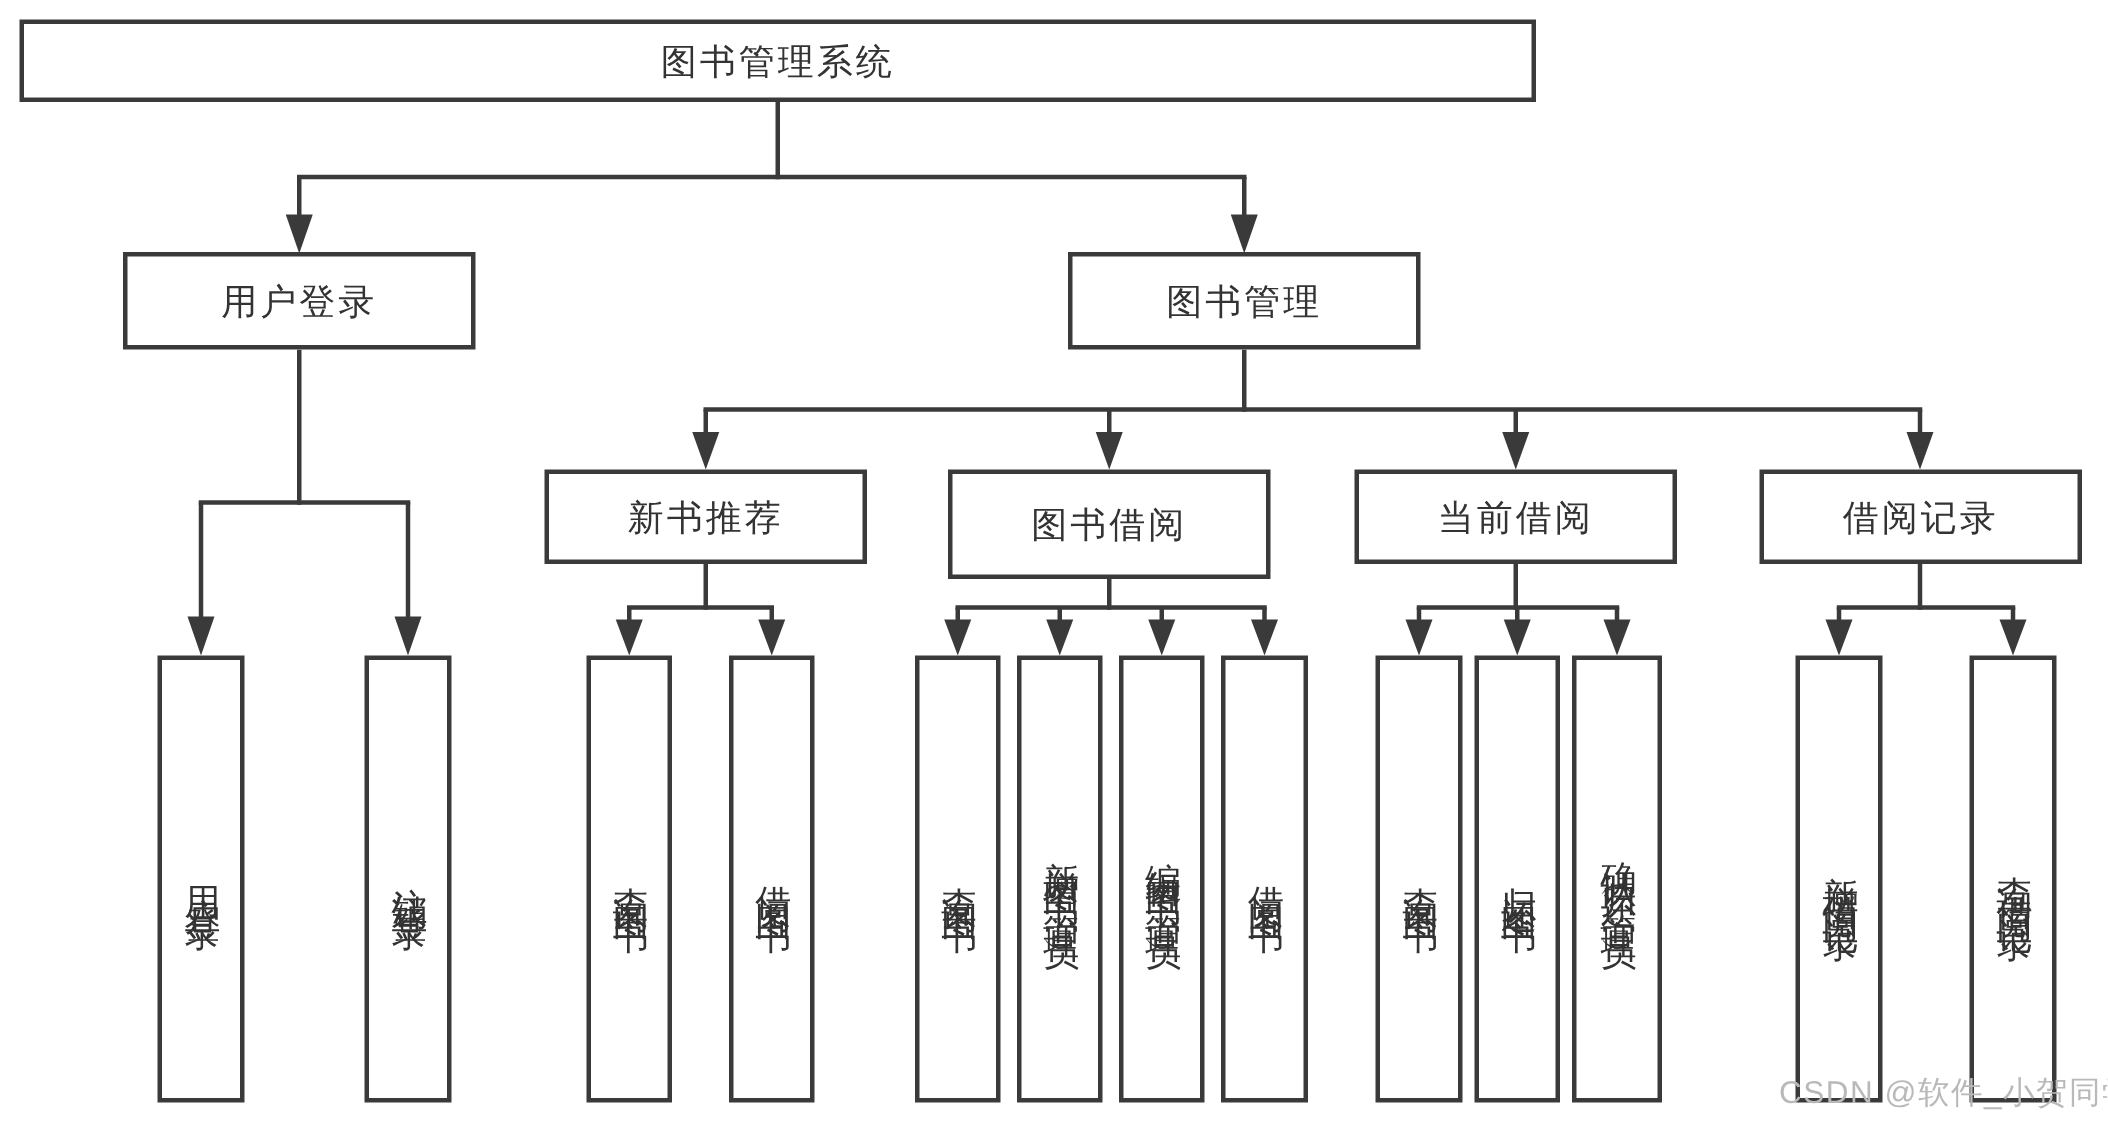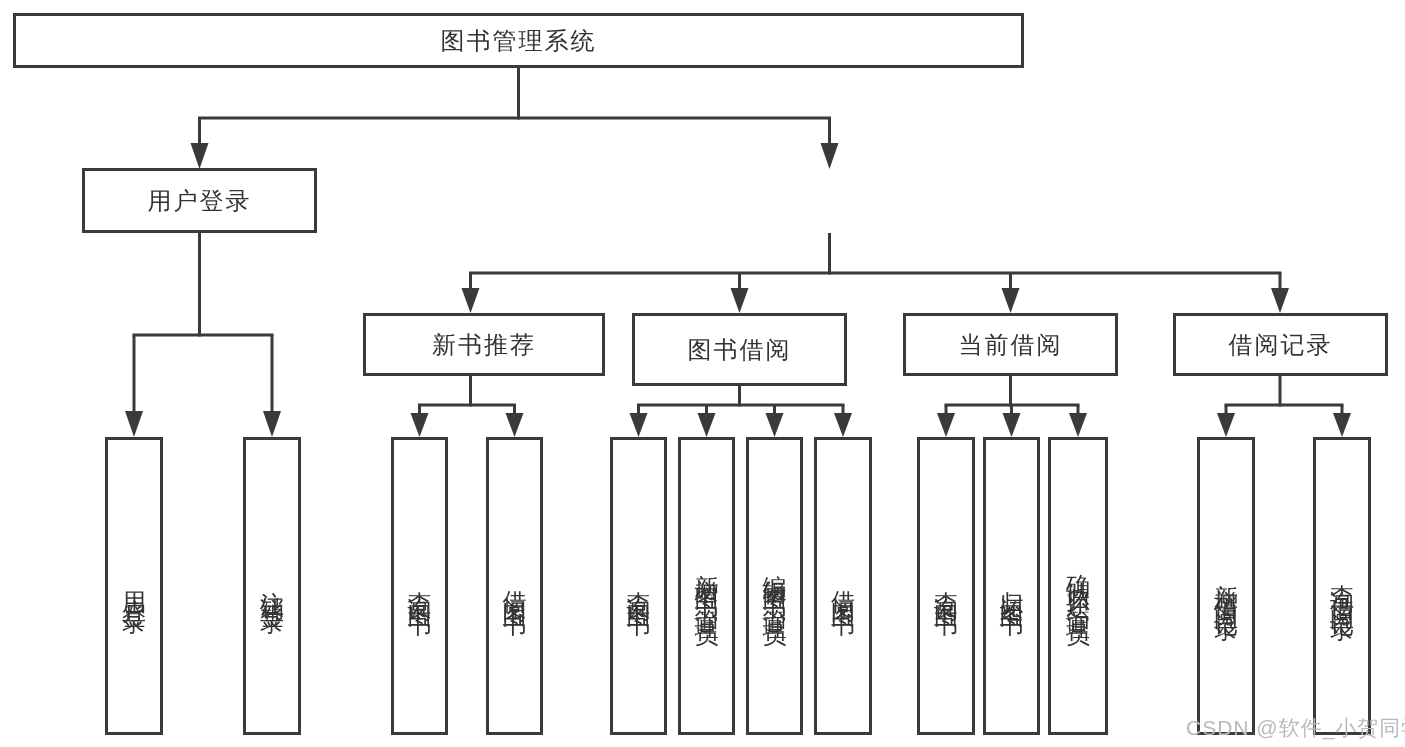--- a/index.html
+++ b/index.html
@@ -131,22 +131,23 @@
       <line x1="1226" y1="405" x2="1226" y2="416"></line>
       <path d="M1217 413 L1235 413 L1226 437 Z"></path>
       <line x1="1342" y1="405" x2="1342" y2="416"></line>
       <path d="M1333 413 L1351 413 L1342 437 Z"></path>
     </g>
   </svg>
 
   <div class="hnode" style="left:13px;top:13px;width:1011px;height:55px">图书管理系统</div>
 
   <div class="hnode" style="left:82px;top:168px;width:235px;height:65px">用户登录</div>
+  <div class="hnode" style="left:712px;top:168px;width:235px;height:65px">图书管理</div>
 
-  <div class="hnode" style="left:363px;top:313px;width:242px;height:63px">新书推荐</div>
+  <div class="hnode" style="left:363px;top:313px;width:215px;height:63px">新书推荐</div>
   <div class="hnode" style="left:632px;top:313px;width:215px;height:73px">图书借阅</div>
   <div class="hnode" style="left:1173px;top:313px;width:215px;height:63px">借阅记录</div>
   <div class="hnode" style="left:903px;top:313px;width:215px;height:63px">当前借阅</div>
 
   <div class="vnode" style="left:105px;top:437px;width:58px;height:298px">用户登录</div>
   <div class="vnode" style="left:243px;top:437px;width:58px;height:298px">注销登录</div>
 
   <div class="vnode" style="left:391px;top:437px;width:57px;height:298px">查询图书</div>
   <div class="vnode" style="left:486px;top:437px;width:57px;height:298px">借阅图书</div>
 

